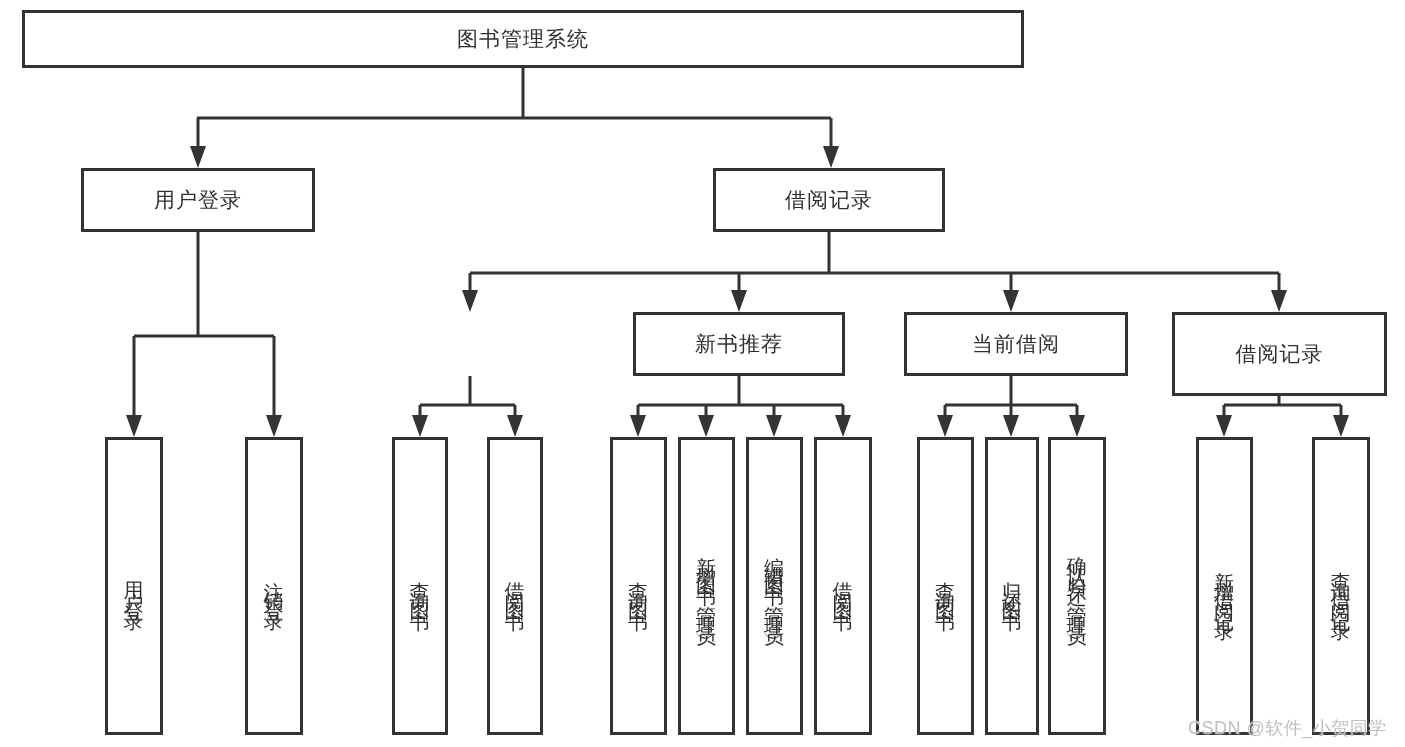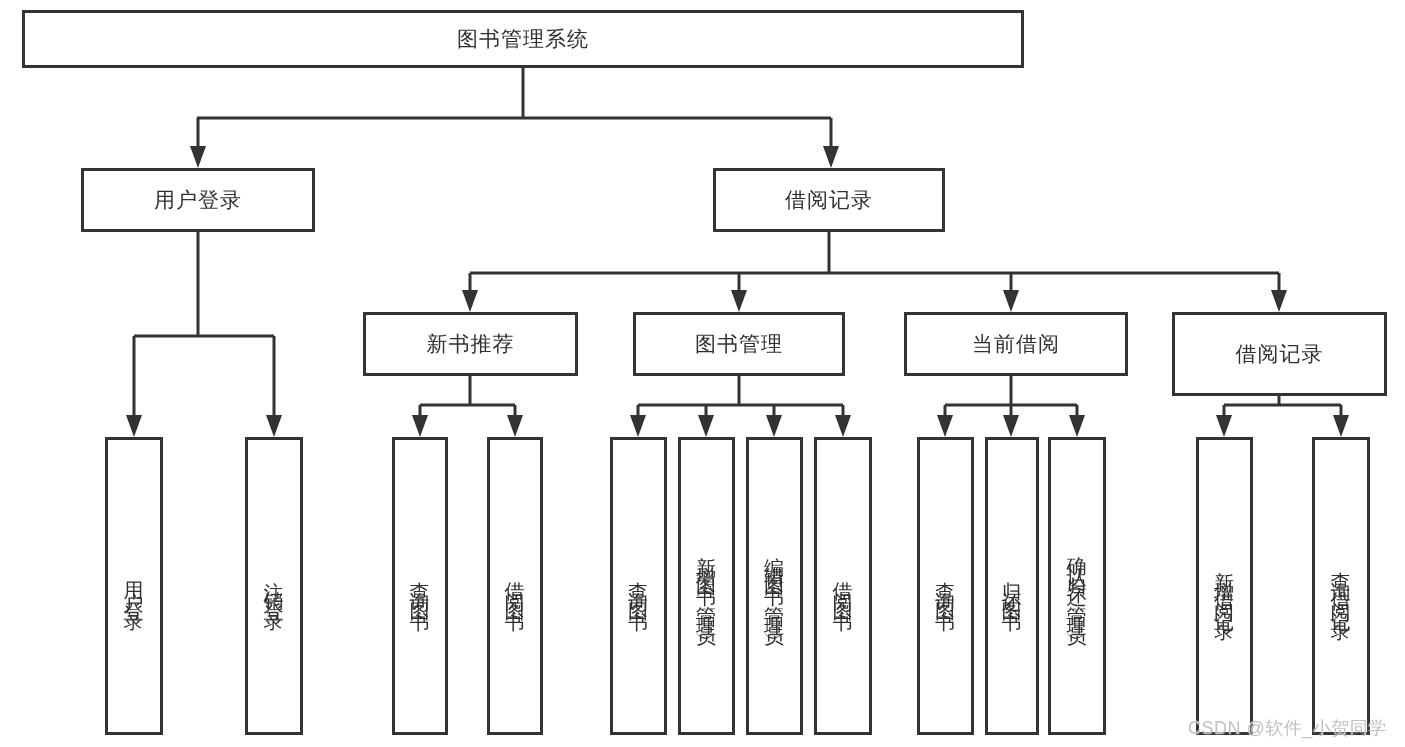--- a/index.html
+++ b/index.html
@@ -90,25 +90,22 @@
     <span>图书管理系统</span>
   </div>
 
   <div class="node h-node" style="left:81px;top:168px;width:234px;height:64px">
     <span>用户登录</span>
   </div>
   <div class="node h-node" style="left:713px;top:168px;width:232px;height:64px">
     <span>借阅记录</span>
   </div>
 
-  <div class="node h-node" style="left:363px;top:312px;width:215px;height:64px">
+  <div class="node h-node" style="left:633px;top:312px;width:212px;height:64px">
     <span>新书推荐</span>
-  </div>
-  <div class="node h-node" style="left:633px;top:312px;width:212px;height:64px">
-    <span>图书管理</span>
   </div>
   <div class="node h-node" style="left:904px;top:312px;width:224px;height:64px">
     <span>当前借阅</span>
   </div>
   <div class="node h-node" style="left:1172px;top:312px;width:215px;height:84px">
     <span>借阅记录</span>
   </div>
 
   <div class="node v-node" style="left:105px;top:437px;width:58px;height:298px">
     <span>用户登录</span>

